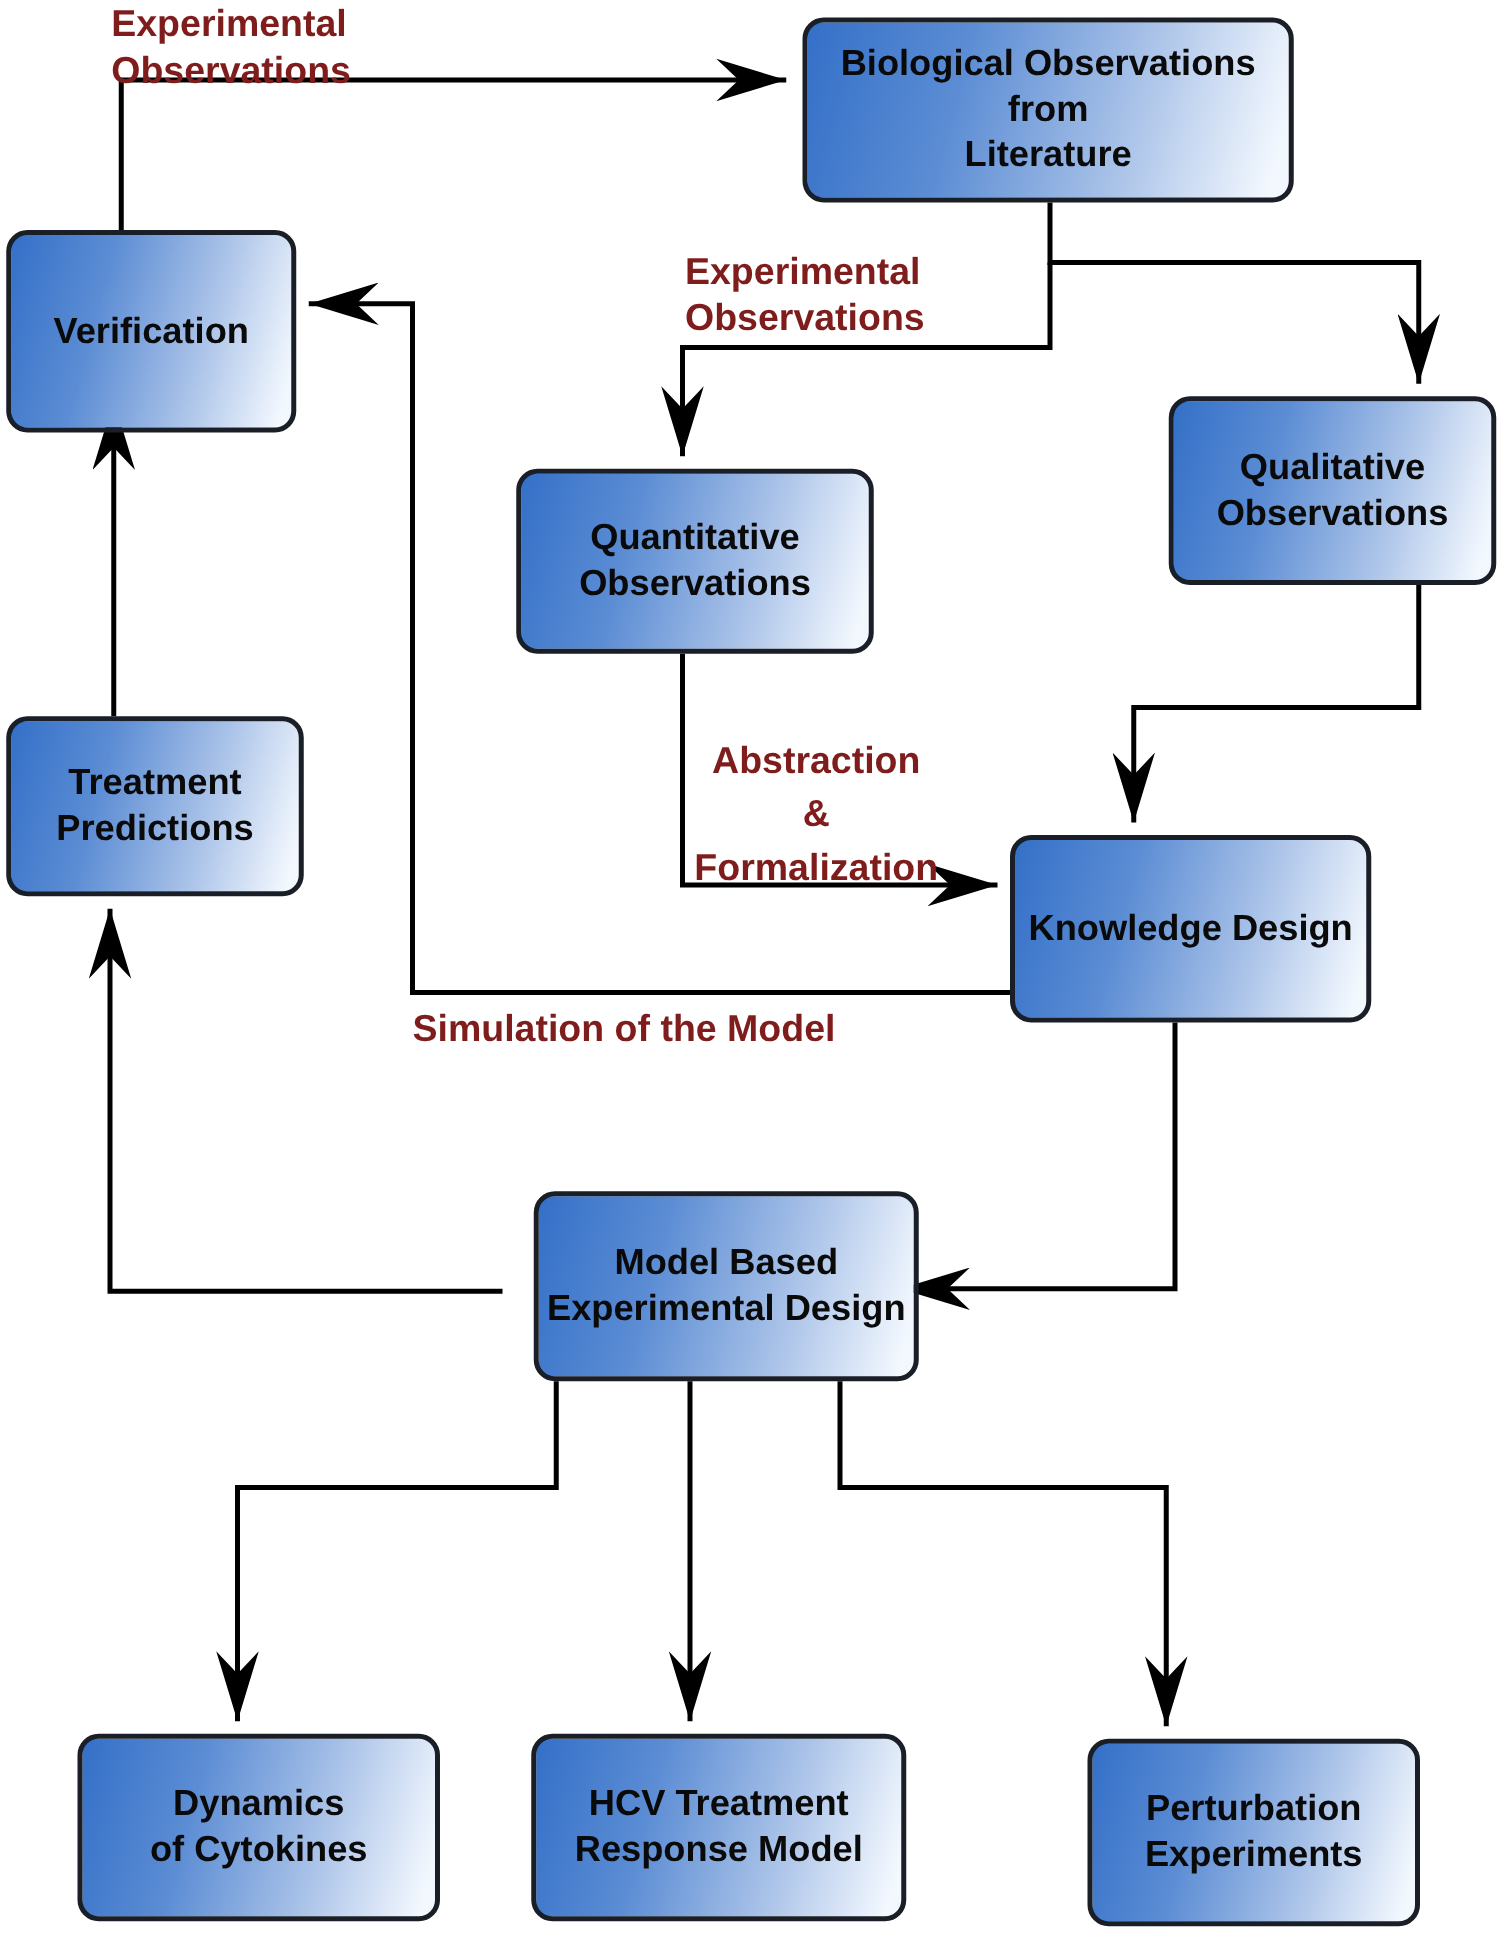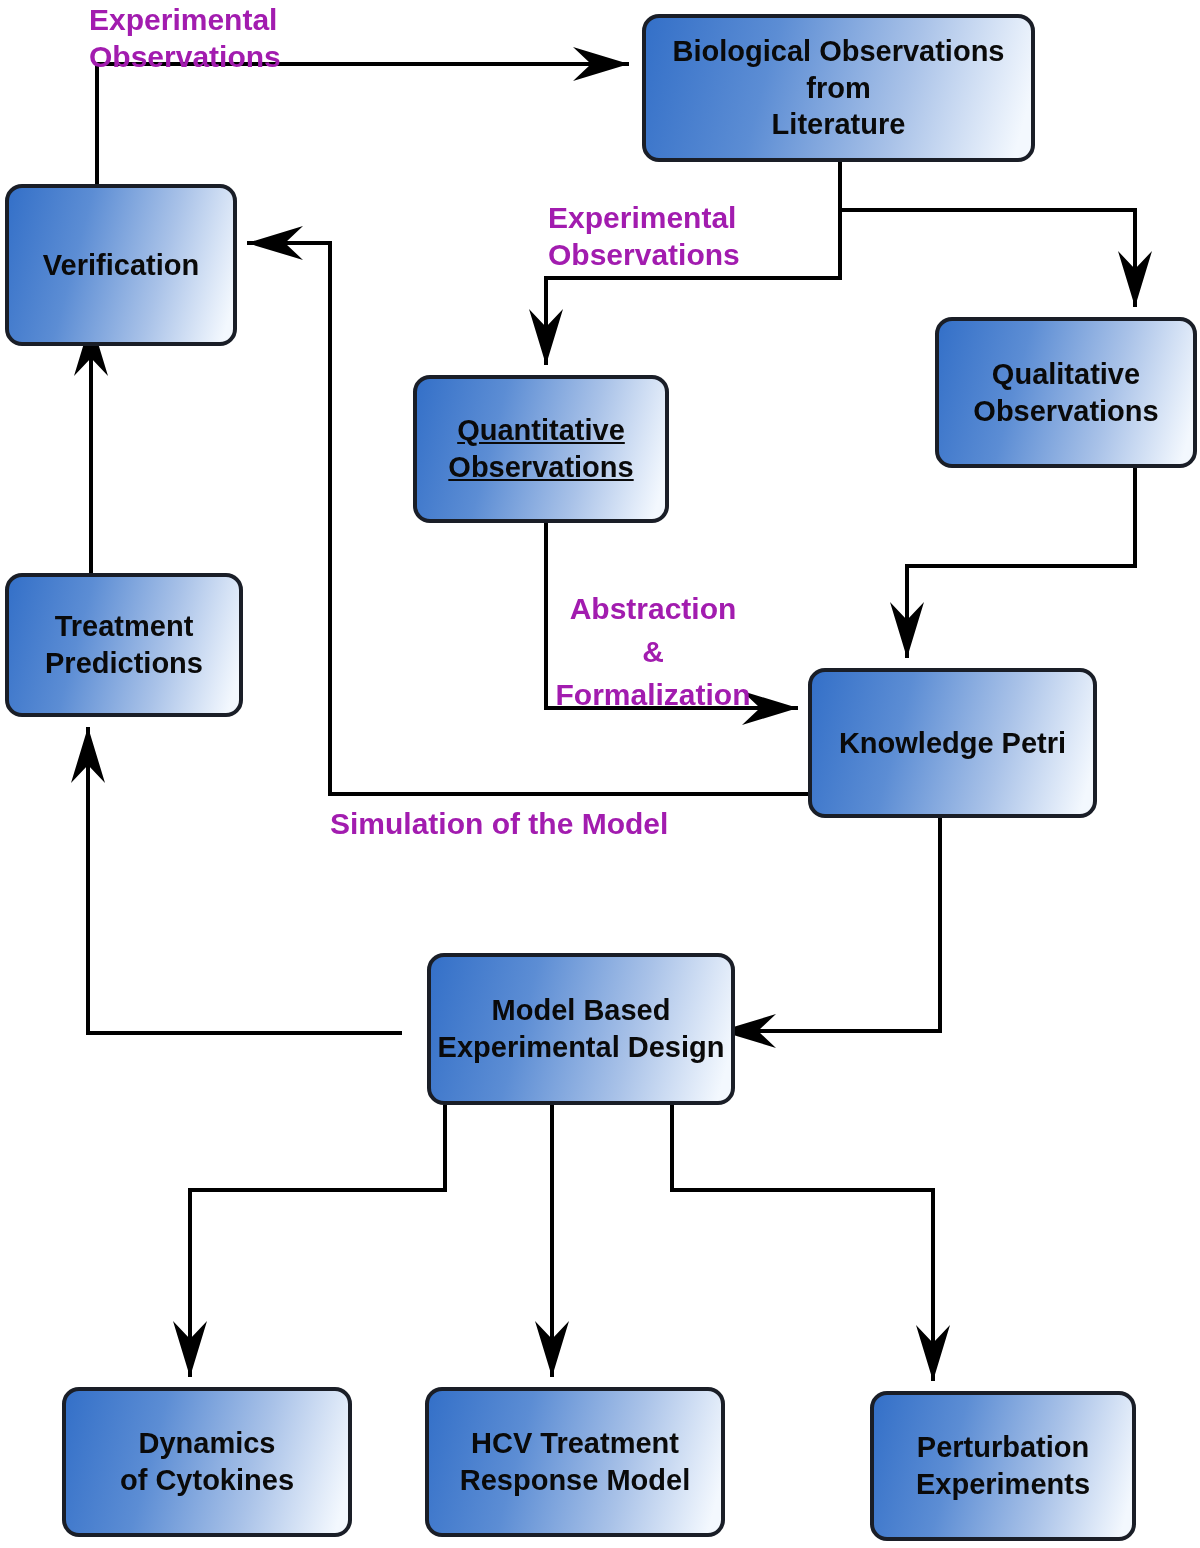--- a/index.html
+++ b/index.html
@@ -40,29 +40,29 @@
     font-weight: bold;
     font-size: 29px;
     line-height: 1.26;
     color: #0a0a0a;
   }
   .edge-label {
     position: absolute;
     font-weight: bold;
     font-size: 30px;
     line-height: 1.22;
-    color: #a21caf;
+    color: #7f1d1d;
     white-space: nowrap;
   }
   .edge-label.center { text-align: center; }
 
   
   #n-bioobs       { left: 642px;  top: 14px;   width: 393px; height: 148px; }
   #n-verification { left: 5px;    top: 184px;  width: 232px; height: 162px; }
-  #n-quantitative { left: 413px;  top: 375px;  width: 256px; height: 148px; text-decoration: underline; }
+  #n-quantitative { left: 413px;  top: 375px;  width: 286px; height: 148px; }
   #n-qualitative  { left: 935px;  top: 317px;  width: 262px; height: 151px; }
   #n-biopred      { left: 5px;    top: 573px;  width: 238px; height: 144px; }
   #n-knowledge    { left: 808px;  top: 668px;  width: 289px; height: 150px; }
   #n-modelbased   { left: 402px;  top: 953px;  width: 308px; height: 152px; margin-left: 25px; }
   #n-dynamics     { left: 62px;   top: 1387px; width: 290px; height: 150px; }
   #n-hcv          { left: 425px;  top: 1387px; width: 300px; height: 150px; }
   #n-perturbation { left: 826px;  top: 1391px; width: 266px; height: 150px; margin-left: 44px; }
 
   
   #l-expt-top     { left: 89px;  top: 2px; }
@@ -114,21 +114,21 @@
     <div>Qualitative</div>
     <div>Observations</div>
   </div>
 
   <div class="node" id="n-biopred">
     <div>Treatment</div>
     <div>Predictions</div>
   </div>
 
   <div class="node" id="n-knowledge">
-    <div>Knowledge Petri</div>
+    <div>Knowledge Design</div>
   </div>
 
   <div class="node" id="n-modelbased">
     <div>Model Based</div>
     <div>Experimental Design</div>
   </div>
 
   <div class="node" id="n-dynamics">
     <div>Dynamics</div>
     <div>of Cytokines</div>

